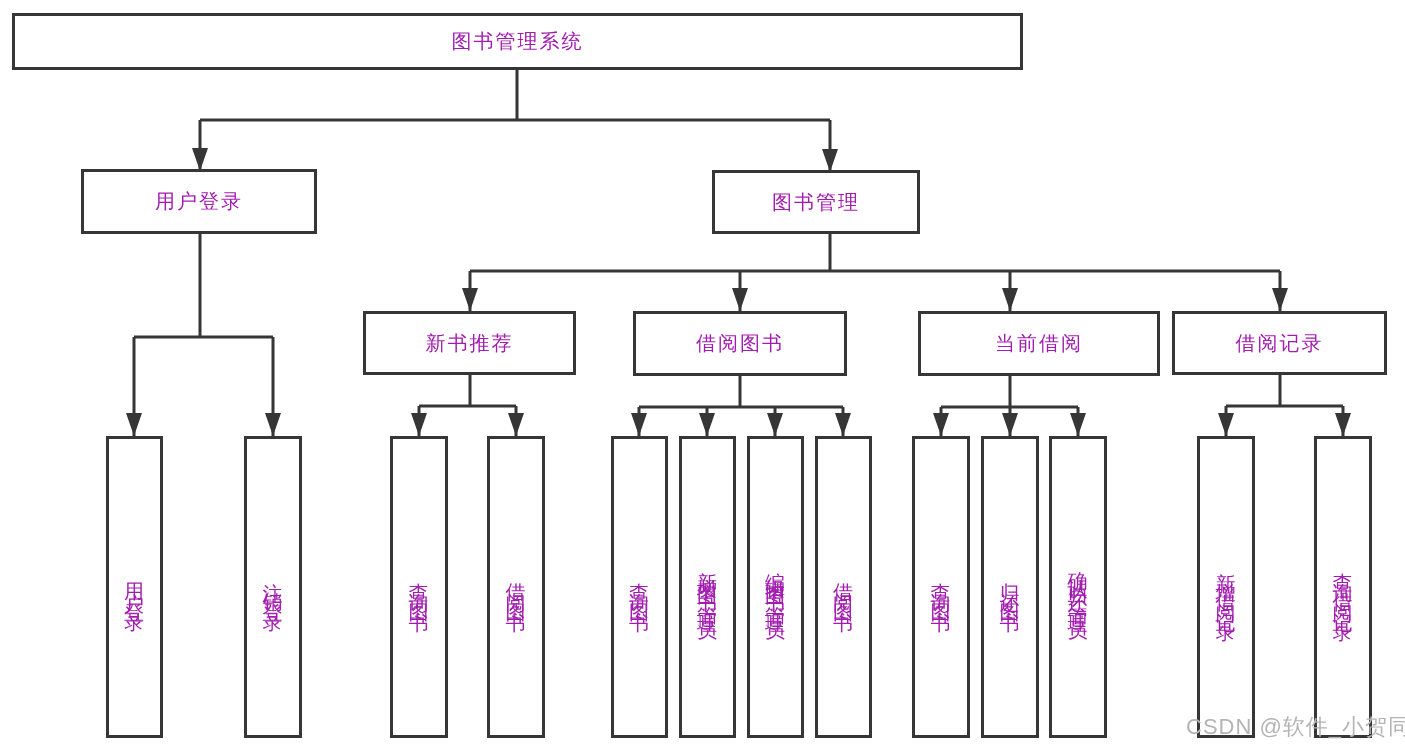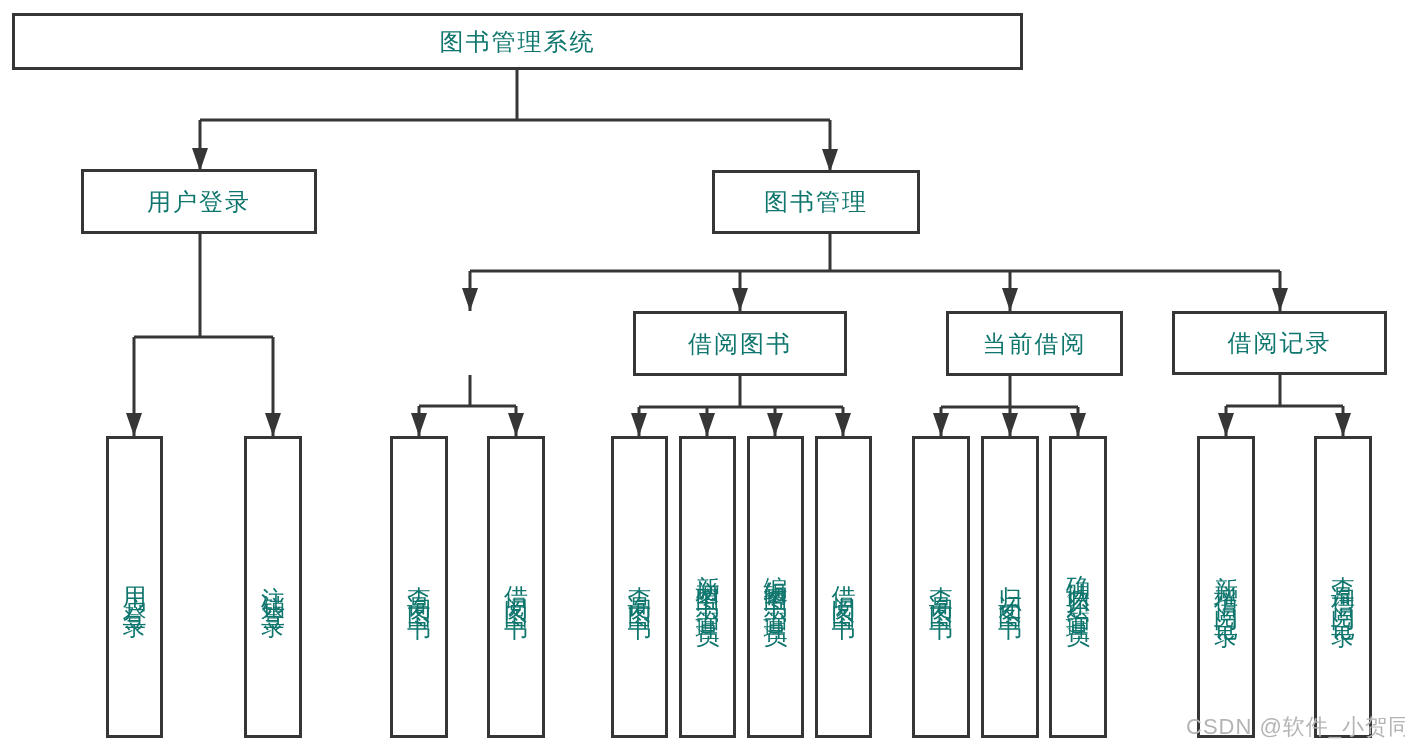--- a/index.html
+++ b/index.html
@@ -30,22 +30,22 @@
     stroke: none;
   }
   .node {
     position: absolute;
     box-sizing: border-box;
     border: 3px solid #363636;
     background: #ffffff;
     display: flex;
     align-items: center;
     justify-content: center;
-    color: #0f766e;
-    font-size: 24px;
+    color: #a21caf;
+    font-size: 20px;
   }
   .node.h {
     letter-spacing: 2px;
     white-space: nowrap;
   }
   .node.v {
     writing-mode: vertical-lr;
     text-orientation: mixed;
     letter-spacing: 10px;
     line-height: 1;
@@ -105,22 +105,23 @@
       <polygon points="1226,436 1218,413 1234,413"></polygon>
       <polygon points="1343,436 1335,413 1351,413"></polygon>
     </g>
   </svg>
 
   <div class="node h" style="left:12px; top:13px; width:1011px; height:57px;">图书管理系统</div>
 
   <div class="node h" style="left:81px; top:169px; width:236px; height:65px;">用户登录</div>
   <div class="node h" style="left:712px; top:170px; width:208px; height:64px;">图书管理</div>
 
+  <div class="node h" style="left:363px; top:311px; width:213px; height:64px;">新书推荐</div>
   <div class="node h" style="left:633px; top:311px; width:214px; height:65px;">借阅图书</div>
-  <div class="node h" style="left:946px; top:311px; width:177px; height:65px;">当前借阅</div>
+  <div class="node h" style="left:918px; top:311px; width:242px; height:65px;">当前借阅</div>
   <div class="node h" style="left:1172px; top:311px; width:215px; height:64px;">借阅记录</div>
 
   <div class="node v" style="left:106px; top:436px; width:57px; height:302px;">用户登录</div>
   <div class="node v" style="left:244px; top:436px; width:58px; height:302px;">注销登录</div>
 
   <div class="node v" style="left:390px; top:436px; width:58px; height:302px;">查询图书</div>
   <div class="node v" style="left:487px; top:436px; width:58px; height:302px;">借阅图书</div>
 
   <div class="node v" style="left:611px; top:436px; width:57px; height:302px;">查询图书</div>
   <div class="node v long" style="left:679px; top:436px; width:57px; height:302px;">新增图书（管理员）</div>

